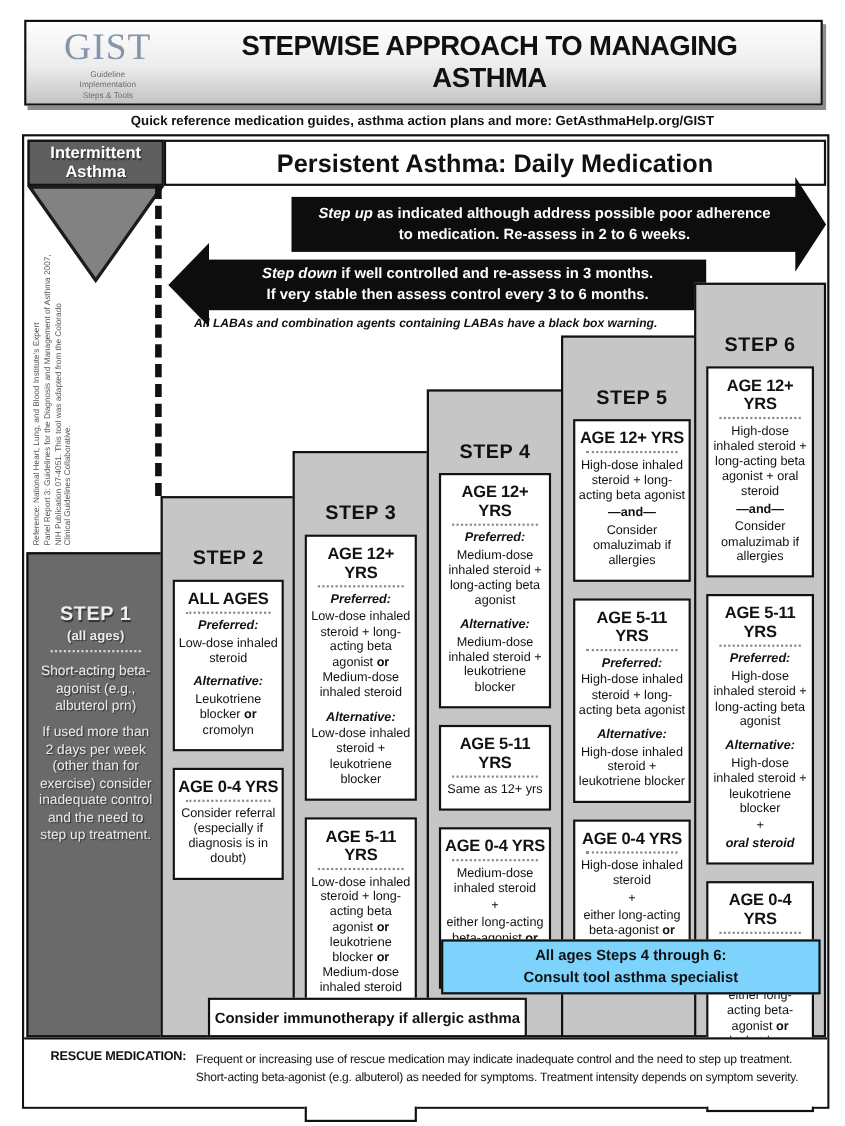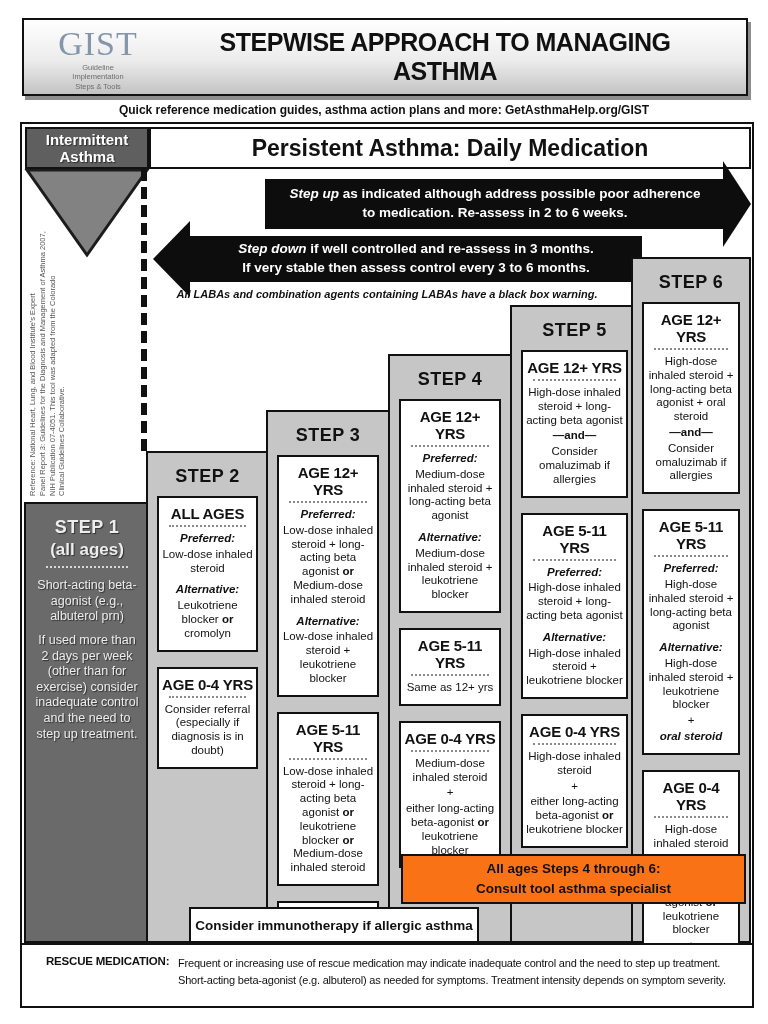--- a/index.html
+++ b/index.html
@@ -44,37 +44,37 @@
   .arrow-down-head { position:absolute; left:131px; top:97px; width:0; height:0;
     border-top:38px solid transparent; border-bottom:38px solid transparent; border-right:37px solid #0d0d0d; }
   .arrow-lead { font-style:italic; }
 
   .laba-note { position:absolute; left:120px; top:164px; width:490px; text-align:center;
     font-size:11px; font-weight:bold; font-style:italic; }
 
   
   .col { position:absolute; bottom:63px; background:#c6c6c6; border:2.5px solid #111; }
   .col-dark { background:#6a6a6a; color:#ededed; text-shadow:1px 1px 1px rgba(0,0,0,.55); }
-  .col-label { text-align:center; font-weight:bold; font-size:18px; letter-spacing:.5px; padding:13px 0 4px; }
-  .col-sublabel { text-align:center; font-weight:bold; font-size:17px; margin-top:-2px; }
+  .col-label { text-align:center; font-weight:bold; font-size:18px; letter-spacing:.5px; padding:13px 0 4px;margin-top:31px; }
+  .col-sublabel { text-align:center; font-weight:bold; font-size:12px; margin-top:-2px; }
   .col-rule { border-top:2px dotted #d8d8d8; margin:6px 20px 10px; }
   .col-body { padding:0 8px; text-align:center; font-size:12.5px; line-height:1.25; }
 
   .box { background:#fff; color:#111; text-shadow:none; border:2px solid #111; margin:5px 9px 15px; padding:7px 3px 9px; text-align:center; }
   .box-title { font-weight:bold; font-size:15px; letter-spacing:-0.2px; }
   .box-rule { border-top:2px dotted #8a8a8a; margin:3px 7px 5px; }
   .box-body { font-size:11.5px; line-height:1.2; }
 
   .para + .para { margin-top:2px; }
   .para.gap { margin-top:8px; }
   .b { font-weight:bold; }
   .i { font-style:italic; }
 
   
-  .specialist-box { position:absolute; left:379px; top:730px; width:345px; height:50px; background:#f97316;
+  .specialist-box { position:absolute; left:379px; top:730px; width:345px; height:50px; background:#7dd3fc;
     border:2px solid #111; z-index:6; display:flex; flex-direction:column; justify-content:center;
     text-align:center; font-weight:bold; font-size:13.5px; line-height:1.45; }
   .immuno-box { position:absolute; left:167px; top:783px; width:290px; height:36px; background:#fff;
     border:2px solid #111; z-index:6; display:flex; align-items:center; justify-content:center;
     font-weight:bold; font-size:13.5px; }
 
   
   .rescue { position:absolute; left:0; bottom:0; width:100%; height:63px; background:#fff;
     border-top:2.5px solid #111; display:flex; align-items:flex-start; padding:10px 10px 0 24px; z-index:7; }
   .rescue-label { font-weight:bold; font-size:11.5px; width:132px; flex:none; letter-spacing:-0.2px; }

